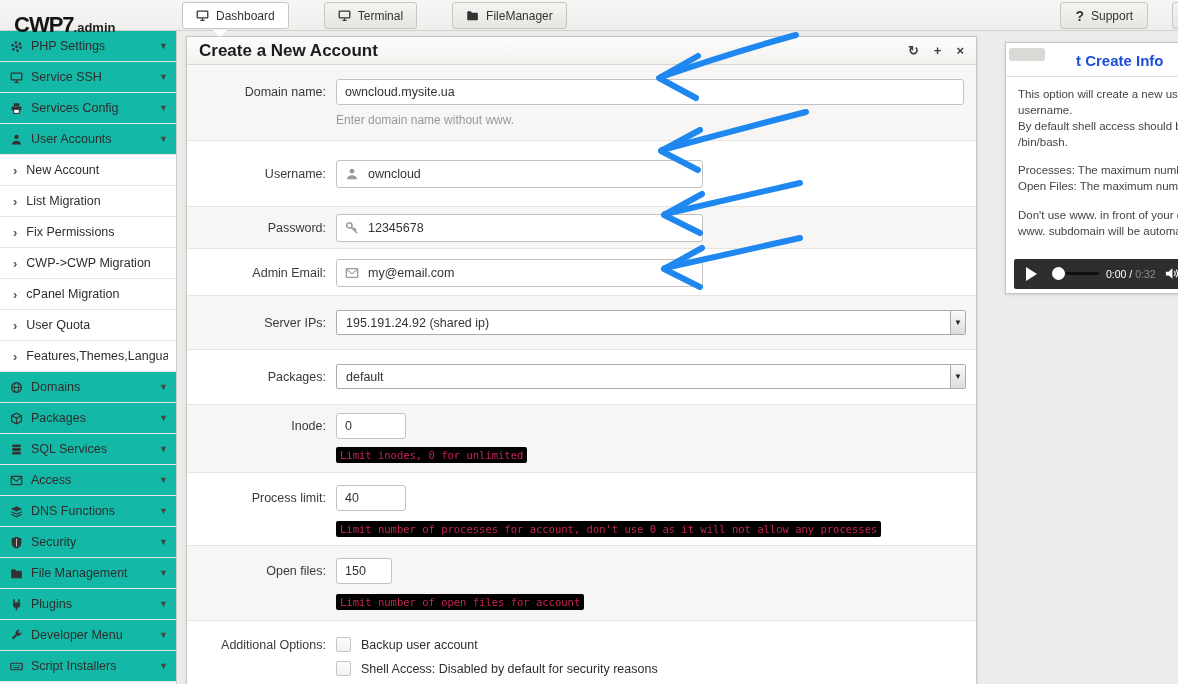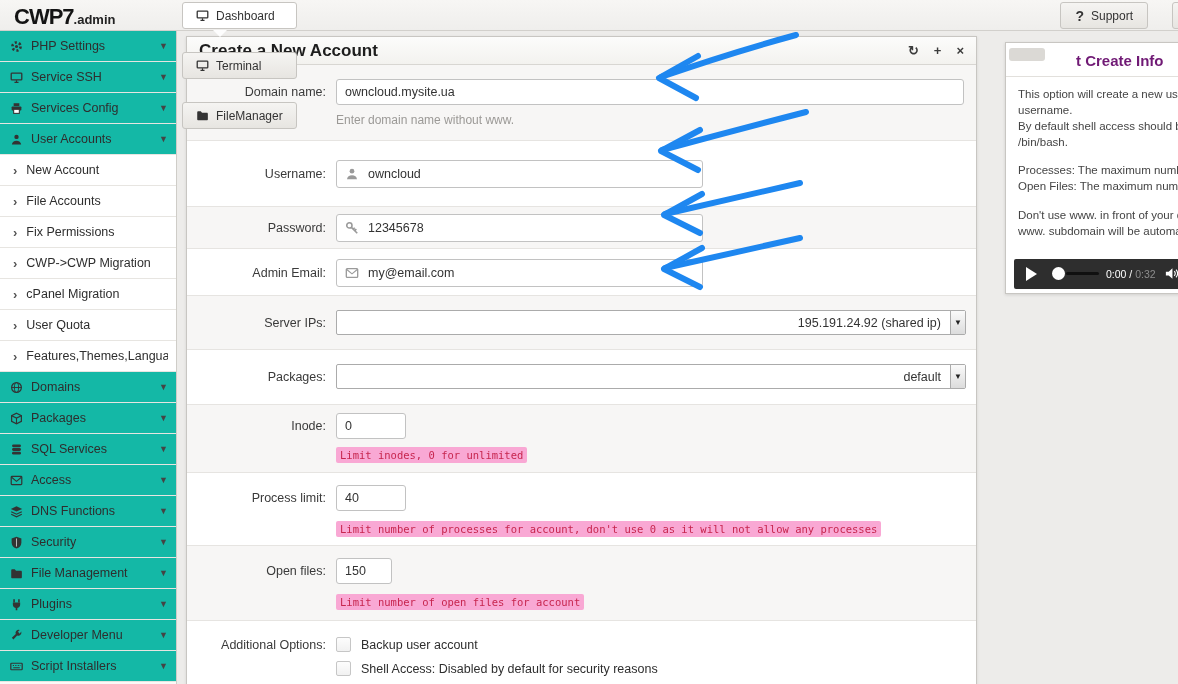--- a/index.html
+++ b/index.html
@@ -2,24 +2,24 @@
 <html><head>
 <meta charset="utf-8">
 <style>
   * { margin:0; padding:0; box-sizing:border-box; }
   html,body { width:1178px; height:684px; overflow:hidden; }
   body { position:relative; background:#edecea; font-family:"Liberation Sans",sans-serif; color:#333; }
 
   
   .topbar { position:absolute; left:0; top:0; width:1178px; height:31px;
             background:linear-gradient(#f7f6f4,#efeeec); border-bottom:1px solid #d2d0cc; z-index:20; }
-  .logo { position:absolute; left:14px; top:2px; line-height:30px; white-space:nowrap; }
+  .logo { position:absolute; left:14px; top:10px; line-height:30px; white-space:nowrap; }
   .logo b { font-size:22px; font-weight:800; letter-spacing:-1px; color:#141414; }
   .logo span { font-size:13px; font-weight:700; color:#222; }
-  .tabs { position:absolute; left:182px; top:2px; display:flex; gap:23px;flex-direction:column; }
+  .tabs { position:absolute; left:182px; top:2px; display:flex; gap:35px; }
   .tab { height:27px; padding:0 13px; display:flex; align-items:center; gap:7px;
          font-size:12px; color:#333; background:linear-gradient(#f5f4f2,#e7e5e1);
          border:1px solid #c7c5c1; border-radius:3px; cursor:pointer; white-space:nowrap; }
   .tab.active { background:#fff; border-color:#c7c5c1; }
   .tab .ic { width:13px; height:13px; }
   .notch { position:absolute; left:213px; top:30px; width:0; height:0; z-index:21;
            border-left:7px solid transparent; border-right:7px solid transparent; border-top:7px solid #fdfdfd; }
   .support { position:absolute; right:30px; top:2px; height:27px; padding:0 14px; display:flex; align-items:center; gap:7px;
              font-size:12px; background:linear-gradient(#f5f4f2,#e7e5e1); border:1px solid #c7c5c1; border-radius:3px; cursor:pointer; }
   .support .q { font-weight:800; font-size:14px; }
@@ -51,39 +51,39 @@
   .row.even { background:#fff; }
   .flabel { position:absolute; left:0; width:139px; text-align:right; font-size:12.5px; color:#3a3a3a; white-space:nowrap; }
   .tin { position:absolute; left:149px; height:26px; border:1px solid #c2c2c2; border-radius:3px;
          font-family:"Liberation Sans",sans-serif; font-size:12.5px; color:#333; padding:0 8px; background:#fff; }
   .iconwrap { position:absolute; left:149px; height:28px; width:367px; }
   .iconwrap .f-ic { position:absolute; left:9px; top:7px; width:14px; height:14px; color:#9a9a9a; z-index:2; }
   .iconwrap input { position:absolute; left:0; top:0; width:367px; height:28px; border:1px solid #c2c2c2; border-radius:3px;
          font-family:"Liberation Sans",sans-serif; font-size:12.5px; color:#333; padding:0 8px 0 31px; background:#fff; }
   .help-gray { position:absolute; left:149px; font-size:12px; color:#9b9996; }
   .help-pink { position:absolute; left:149px; font-family:"DejaVu Sans Mono",monospace; font-size:10.5px;
-               color:#c7254e; background:#f9a8d4; padding:2px 4px; border-radius:2px; white-space:nowrap; }
+               color:#c7254e; background:#000000; padding:2px 4px; border-radius:2px; white-space:nowrap; }
   .sel { position:absolute; left:149px; width:630px; height:25px; border:1px solid #ababab; border-radius:2px;
-         background:#fff; display:flex; align-items:center; cursor:pointer;text-align:right; }
+         background:#fff; display:flex; align-items:center; cursor:pointer; }
   .sel .sel-txt { flex:1; font-size:12.5px; color:#333; padding:0 9px; white-space:nowrap; overflow:hidden; }
   .sel .sel-btn { width:15px; align-self:stretch; border-left:1px solid #ababab;
                   background:linear-gradient(#fafafa,#dcdcdc); display:flex; align-items:center; justify-content:center;
                   font-size:8px; color:#222; }
   .cb-row { display:flex; align-items:center; gap:10px; margin-bottom:9px; }
   .cb { width:15px; height:15px; border:1px solid #c6c6c6; border-radius:2px;
         background:linear-gradient(#fdfdfd,#f1f1f1); flex:0 0 auto; cursor:pointer; }
   .cb-lbl { font-size:12.5px; color:#2e2e2e; }
   .opts { position:absolute; left:149px; top:16px; }
 
   
   .info { position:absolute; left:1005px; top:42px; width:292px; height:252px; background:#fff;
           border:1px solid #c8c6c2; box-shadow:0 1px 3px rgba(0,0,0,.12); z-index:6; overflow:hidden; }
   .info-sliver { position:absolute; left:3px; top:5px; width:36px; height:13px; background:#dbd9d5; border-radius:3px; }
   .info-head { height:34px; border-bottom:1px solid #e2e0dc; position:relative; }
-  .info-title { position:absolute; left:70px; top:9px; font-size:15px; font-weight:700; color:#701a75; white-space:nowrap; }
+  .info-title { position:absolute; left:70px; top:9px; font-size:15px; font-weight:700; color:#1d4ed8; white-space:nowrap; }
   .info-body { padding:10px 12px 0 12px; font-size:11.5px; color:#444; line-height:1.38; }
   .info-body .para { margin-bottom:13px; }
   .info-body .ln { white-space:nowrap; overflow:hidden; }
   .player { position:absolute; left:8px; top:216px; width:170px; height:30px; background:#2e2e2e; border-radius:2px; }
   .play-btn { position:absolute; left:12px; top:8px; width:0; height:0; cursor:pointer;
               border-left:11px solid #fff; border-top:7px solid transparent; border-bottom:7px solid transparent; }
   .knob { position:absolute; left:38px; top:8px; width:13px; height:13px; border-radius:50%; background:#fff; cursor:pointer; }
   .track { position:absolute; left:52px; top:13px; width:33px; height:3px; background:#101010; border-radius:2px; }
   .ptime { position:absolute; left:92px; top:9px; font-size:10.5px; color:#fff; white-space:nowrap; }
   .ptime .dur { color:#8d8d8d; }
@@ -228,21 +228,21 @@
       </svg>
       <span class="lbl">User Accounts</span>
       <span class="caret">▼</span>
     </div>
     <div class="s-item sub">
       <span class="sub-arrow">›</span>
       <span class="lbl">New Account</span>
     </div>
     <div class="s-item sub">
       <span class="sub-arrow">›</span>
-      <span class="lbl">File Accounts</span>
+      <span class="lbl">List Migration</span>
     </div>
     <div class="s-item sub">
       <span class="sub-arrow">›</span>
       <span class="lbl">Fix Permissions</span>
     </div>
     <div class="s-item sub">
       <span class="sub-arrow">›</span>
       <span class="lbl">CWP-&gt;CWP Migration</span>
     </div>
     <div class="s-item sub">

